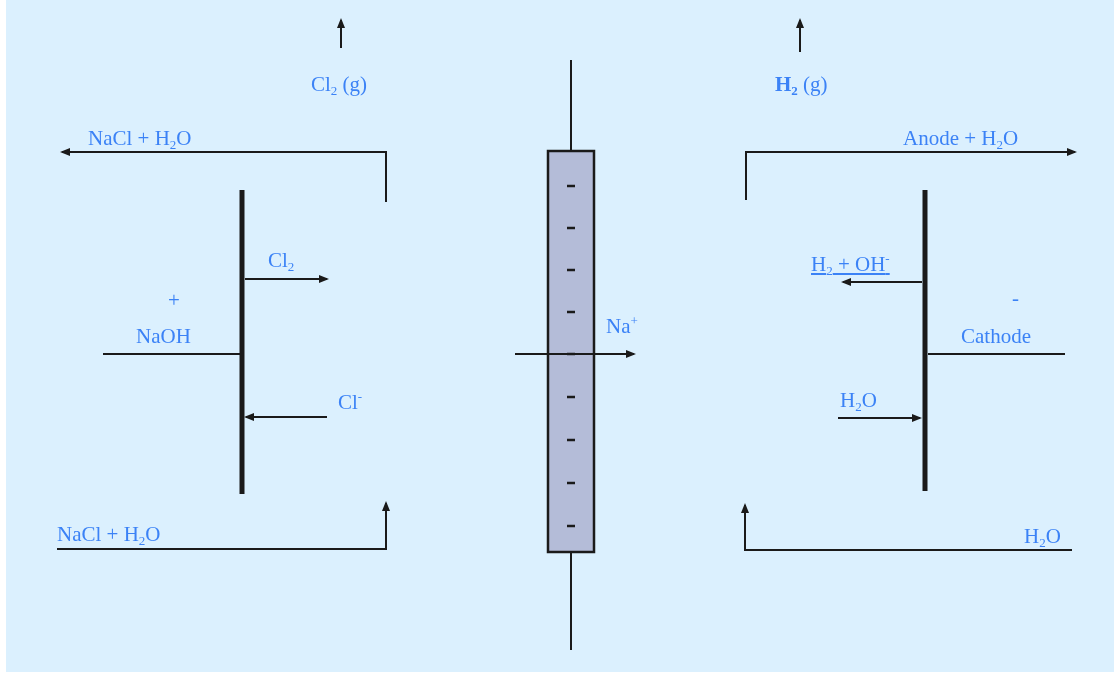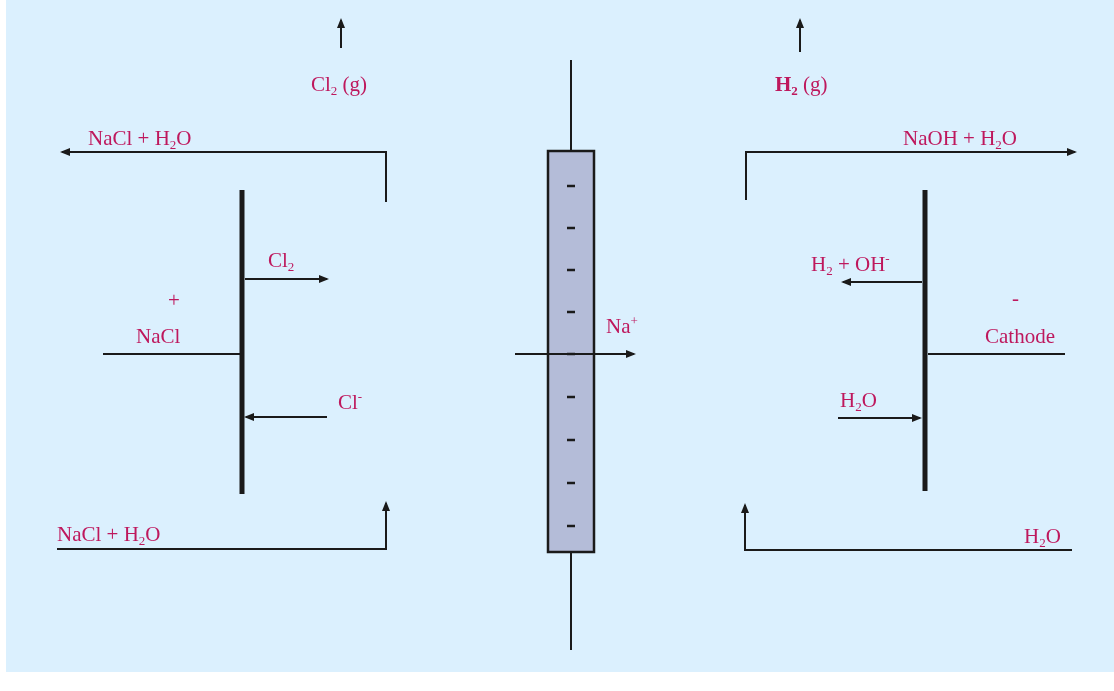--- a/index.html
+++ b/index.html
@@ -1,19 +1,19 @@
 <!DOCTYPE html>
 <html><head>
   <meta charset="utf-8">
   <style>
     html, body { margin: 0; padding: 0; background: #ffffff; }
     body { width: 1114px; height: 691px; position: relative; overflow: hidden; }
     .panel { position: absolute; left: 6px; top: 0; width: 1108px; height: 672px; background: #dbf0fe; }
     svg.diagram { position: absolute; left: 0; top: 0; }
-    .lbl { position: absolute; font-family: "Liberation Serif", "DejaVu Serif", serif; font-size: 21px; color: #be185d; white-space: nowrap; line-height: 1; }
+    .lbl { position: absolute; font-family: "Liberation Serif", "DejaVu Serif", serif; font-size: 21px; color: #3b82f6; white-space: nowrap; line-height: 1; }
     .lbl sub { font-size: 13px; vertical-align: -4px; }
     .lbl sup { font-size: 13px; vertical-align: 8px; }
     .bold { font-weight: bold; }
   </style>
 </head>
 <body>
 
 <div class="panel"></div>
 
 <svg class="diagram" width="1114" height="691" viewBox="0 0 1114 691">
@@ -61,25 +61,25 @@
     <line x1="928" y1="354" x2="1065" y2="354"></line>
     <line x1="922" y1="282" x2="843" y2="282" marker-end="url(#ah)"></line>
     <line x1="838" y1="418" x2="920" y2="418" marker-end="url(#ah)"></line>
   </g>
 </svg>
 
 <div class="lbl" style="left:311px; top:74px;"><span>Cl</span><sub>2</sub><span> (g)</span></div>
 <div class="lbl" style="left:88px; top:128px;"><span>NaCl + H</span><sub>2</sub><span>O</span></div>
 <div class="lbl" style="left:57px; top:524px;"><span>NaCl + H</span><sub>2</sub><span>O</span></div>
 <div class="lbl" style="left:168px; top:290px;">+</div>
-<div class="lbl" style="left:136px; top:326px;">NaCl</div>
+<div class="lbl" style="left:136px; top:326px;">NaOH</div>
 <div class="lbl" style="left:268px; top:250px;text-align:right;"><span>Cl</span><sub>2</sub></div>
 <div class="lbl" style="left:298px; top:390px;margin-left:40px;"><span>Cl</span><sup>-</sup></div>
 
 <div class="lbl" style="left:606px; top:314px;text-align:center;"><span>Na</span><sup>+</sup></div>
 
 <div class="lbl bold" style="left:775px; top:74px;"><span>H</span><sub>2</sub><span style="font-weight:normal"> (g)</span></div>
-<div class="lbl" style="left:903px; top:128px;"><span>NaOH + H</span><sub>2</sub><span>O</span></div>
+<div class="lbl" style="left:903px; top:128px;"><span>Anode + H</span><sub>2</sub><span>O</span></div>
 <div class="lbl" style="left:1024px; top:526px;"><span>H</span><sub>2</sub><span>O</span></div>
 <div class="lbl" style="left:1012px; top:288px;">-</div>
-<div class="lbl" style="left:961px; top:326px;margin-left:24px;">Cathode</div>
-<div class="lbl" style="left:811px; top:252px;"><span>H</span><sub>2</sub><span> + OH</span><sup>-</sup></div>
+<div class="lbl" style="left:961px; top:326px;">Cathode</div>
+<div class="lbl" style="left:811px; top:252px;text-decoration:underline;"><span>H</span><sub>2</sub><span> + OH</span><sup>-</sup></div>
 <div class="lbl" style="left:840px; top:390px;"><span>H</span><sub>2</sub><span>O</span></div>
 
 </body></html>

